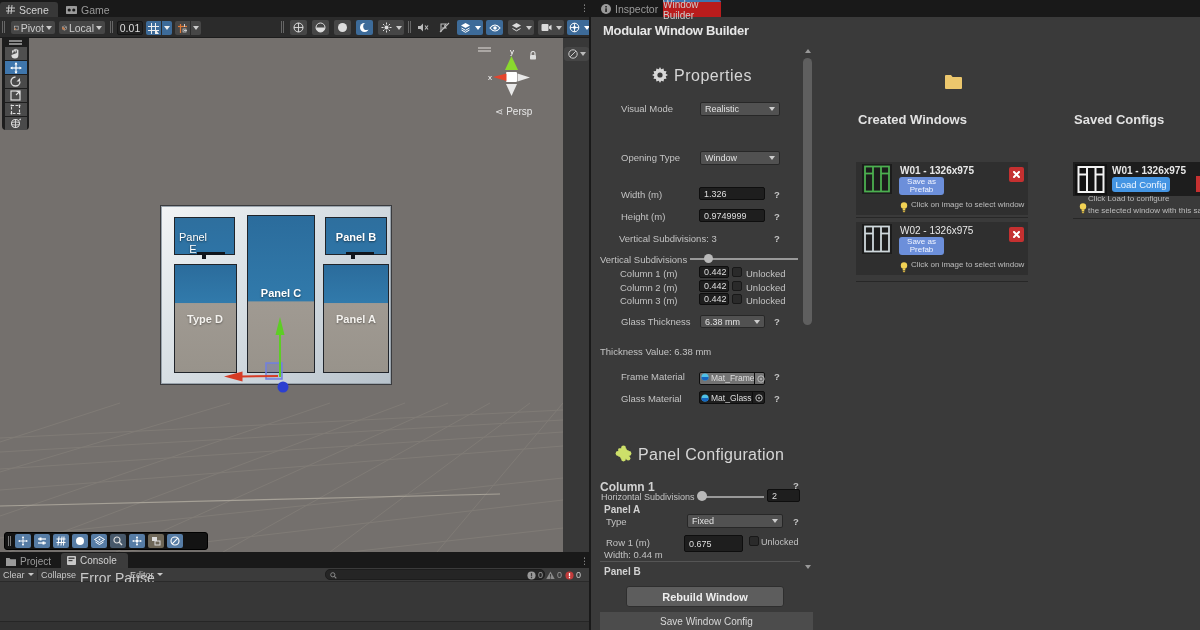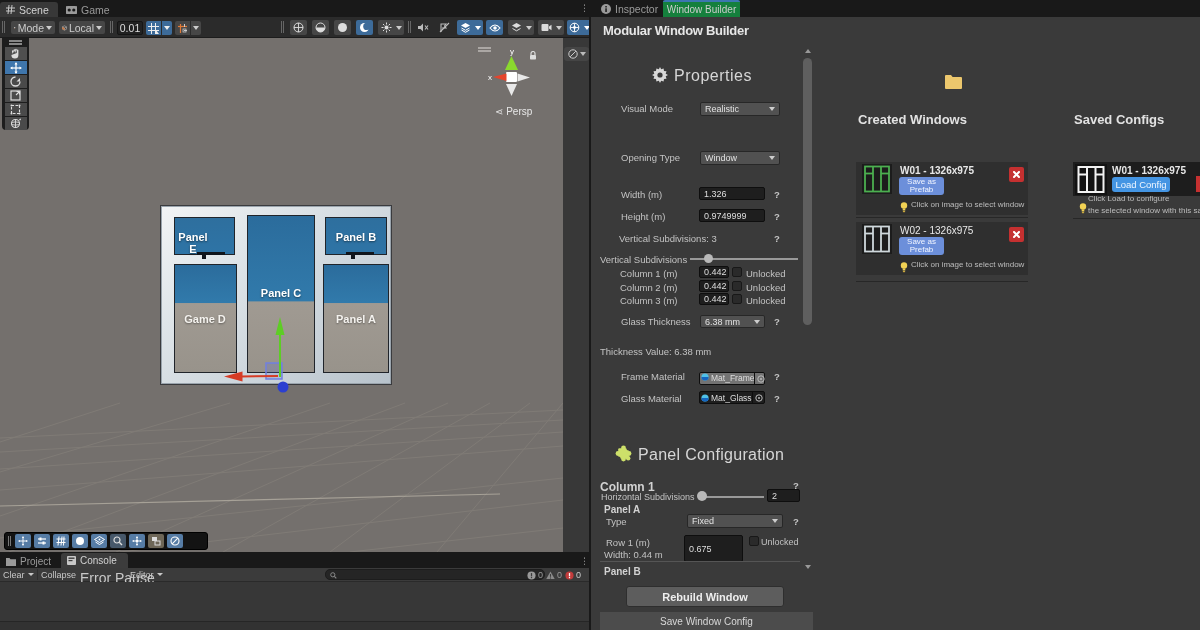--- a/index.html
+++ b/index.html
@@ -37,21 +37,21 @@
     <div class="abs" style="left:580px;top:3px;color:#aaa;font-size:9px">⋮</div>
   </div>
 
   <div class="abs" id="scTools" style="left:0;top:17px;width:591px;height:21px;background:#2b2b2b;border-bottom:1px solid #1c1c1c">
     <div class="abs" style="left:2px;top:4px;width:3px;height:12px;border-left:1.5px solid #666;border-right:1.5px solid #666"></div>
     <div class="abs" style="left:11px;top:4px;width:44px;height:13px;background:#464646;border-radius:2px;display:flex;align-items:center;padding:0 3px;gap:2px">
       <svg width="10" height="10" viewBox="0 0 10 10">
           <rect x="1" y="1" width="8" height="8" fill="none" stroke="#ccc" stroke-width="1.2"></rect>
           <circle cx="3" cy="7" r="1.6" fill="#e07b39"></circle>
         </svg>
-      <span style="font-size:10.5px;color:#ccc">Mode</span>
+      <span style="font-size:10.5px;color:#ccc">Pivot</span>
       <div style="width:0;height:0;border-left:3.5px solid transparent;border-right:3.5px solid transparent;border-top:4px solid #ccc"></div>
     </div>
     <div class="abs" style="left:59px;top:4px;width:46px;height:13px;background:#464646;border-radius:2px;display:flex;align-items:center;padding:0 3px;gap:2px">
       <svg width="10" height="10" viewBox="0 0 10 10">
           <path d="M5 0.5 L9.5 2.8 V7.2 L5 9.5 L0.5 7.2 V2.8 z" fill="none" stroke="#ccc" stroke-width="1"></path>
           <path d="M0.5 2.8 L5 5 L9.5 2.8 M5 5 V9.5" fill="none" stroke="#ccc" stroke-width="1"></path>
           <path d="M5 5 L0.5 2.8 V7.2 L5 9.5 z" fill="#e07b39" opacity="0.85"></path>
         </svg>
       <span style="font-size:10.5px;color:#ccc">Local</span>
       <div style="width:0;height:0;border-left:3.5px solid transparent;border-right:3.5px solid transparent;border-top:4px solid #ccc"></div>
@@ -221,24 +221,24 @@
       <div class="abs" style="left:165px;top:12px;width:60px;height:36px;background:linear-gradient(180deg,#2e6f9e,#2e74a6);outline:1px solid #20242a"></div>
       <div class="abs" style="left:87px;top:10px;width:66px;height:156px;background:linear-gradient(180deg,#2b6c9c 0%,#317aab 54%,#317aab 54.5%,#a09a92 55%,#98938b 100%);outline:1px solid #20242a"></div>
       <div class="abs" style="left:13.5px;top:59px;width:61px;height:107px;background:linear-gradient(180deg,#2b6c9c 0%,#317aab 35%,#317aab 35.5%,#a09a92 36%,#98938b 100%);outline:1px solid #20242a"></div>
       <div class="abs" style="left:163px;top:59px;width:64px;height:107px;background:linear-gradient(180deg,#2b6c9c 0%,#317aab 35%,#317aab 35.5%,#a09a92 36%,#98938b 100%);outline:1px solid #20242a"></div>
 
       <div class="abs" style="left:36px;top:45.5px;width:28px;height:3.5px;background:#10151c"></div>
       <div class="abs" style="left:41px;top:49px;width:4px;height:4px;background:#10151c"></div>
       <div class="abs" style="left:185px;top:45.5px;width:28px;height:3.5px;background:#10151c"></div>
       <div class="abs" style="left:190px;top:49px;width:4px;height:4px;background:#10151c"></div>
 
-      <div class="abs" style="left:13.5px;top:25px;width:37px;text-align:center;font-size:11px;font-weight:bold;color:#fff;text-shadow:0 1px 2px rgba(0,0,0,.5)">Panel E</div>
+      <div class="abs" style="left:13.5px;top:25px;width:37px;text-align:center;font-size:11px;font-weight:normal;color:#fff;text-shadow:0 1px 2px rgba(0,0,0,.5)">Panel E</div>
       <div class="abs" style="left:165px;top:25px;width:60px;text-align:center;font-size:11px;font-weight:bold;color:#fff;text-shadow:0 1px 2px rgba(0,0,0,.5)">Panel B</div>
       <div class="abs" style="left:87px;top:81px;width:66px;text-align:center;font-size:11px;font-weight:bold;color:#fff;text-shadow:0 1px 2px rgba(0,0,0,.5)">Panel C</div>
-      <div class="abs" style="left:13.5px;top:107px;width:61px;text-align:center;font-size:11px;font-weight:bold;color:#f4f2ee;text-shadow:0 1px 2px rgba(0,0,0,.4)">Game D</div>
+      <div class="abs" style="left:13.5px;top:107px;width:61px;text-align:center;font-size:11px;font-weight:bold;color:#f4f2ee;text-shadow:0 1px 2px rgba(0,0,0,.4)">Type D</div>
       <div class="abs" style="left:163px;top:107px;width:64px;text-align:center;font-size:11px;font-weight:bold;color:#f4f2ee;text-shadow:0 1px 2px rgba(0,0,0,.4)">Panel A</div>
     </div>
 
     <svg class="abs" style="left:215px;top:270px" width="90" height="90" viewBox="0 0 90 90">
       <rect x="51" y="55" width="16" height="16" fill="rgba(90,110,220,0.22)" stroke="#7080e0" stroke-width="1.5"></rect>
       <line x1="65" y1="69" x2="65" y2="26" stroke="#5ecd25" stroke-width="2"></line>
       <path d="M65 9 L60.5 27 H69.5 z" fill="#5ecd25"></path>
       <line x1="63" y1="68" x2="26" y2="68.5" stroke="#d63b25" stroke-width="2"></line>
       <path d="M9 68.5 L27.5 63.5 V73.5 z" fill="#d63b25"></path>
       <circle cx="68" cy="79" r="5.5" fill="#2b3fd0"></circle>
@@ -462,21 +462,21 @@
 
   <div class="abs" style="left:0;top:0;width:609px;height:17px;background:#191919">
     <div class="abs" style="left:10px;top:3px;display:flex;align-items:center;gap:4px">
       <svg width="10" height="10" viewBox="0 0 10 10">
           <circle cx="5" cy="5" r="5" fill="#9a9a9a"></circle>
           <rect x="4.3" y="2" width="1.5" height="1.5" fill="#191919"></rect>
           <rect x="4.3" y="4.3" width="1.5" height="3.7" fill="#191919"></rect>
         </svg>
       <span style="font-size:10.5px;color:#9a9a9a">Inspector</span>
     </div>
-    <div class="abs" style="left:72px;top:0;width:77px;height:17px;background:#15803d;border-top:2px solid #3c76b0;border-radius:2px 2px 0 0;display:flex;align-items:center;justify-content:center">
+    <div class="abs" style="left:72px;top:0;width:58px;height:17px;background:#b91c1c;border-top:2px solid #3c76b0;border-radius:2px 2px 0 0;display:flex;align-items:center;justify-content:flex-start">
       <span style="font-size:10px;color:#cccccc">Window Builder</span>
     </div>
   </div>
 
   <div class="abs" style="left:12px;top:23px;font-size:13px;font-weight:bold;color:#e6e6e6;letter-spacing:-0.3px">Modular Window Builder</div>
 
   <div class="abs" id="cfg" style="left:0;top:44px;width:209px;height:534px;overflow:hidden">
 
     <div class="abs" style="left:61px;top:23px"><svg width="16" height="16" viewBox="0 0 16 16">
           <path fill="#d8d8d8" d="M8 0 l1.2 2.2 2.4-.8 .4 2.5 2.5.4-.8 2.4 L16 8l-2.3 1.3 .8 2.4-2.5.4-.4 2.5-2.4-.8L8 16l-1.2-2.2-2.4.8-.4-2.5-2.5-.4 .8-2.4L0 8l2.3-1.3-.8-2.4 2.5-.4 .4-2.5 2.4 .8z"></path>
@@ -574,21 +574,21 @@
     <div class="abs q" style="left:202px;top:436px">?</div>
     <div class="abs lbl" style="left:10px;top:448px;font-size:9px">Horizontal Subdivisions</div>
     <div class="abs" style="left:112px;top:452px;width:61px;height:2px;background:#999"></div>
     <div class="abs" style="left:106px;top:447px;width:10px;height:10px;border-radius:50%;background:#b9b9b9"></div>
     <div class="abs inp" style="left:176px;top:445px;width:33px;height:13px">2</div>
     <div class="abs" style="left:13px;top:460px;font-size:10px;font-weight:bold;color:#d2d2d2">Panel A</div>
     <div class="abs lbl" style="left:15px;top:472px">Type</div>
     <div class="abs dd" style="left:96px;top:470px;width:96px;height:14px">Fixed<span class="ar"></span></div>
     <div class="abs q" style="left:202px;top:472px">?</div>
     <div class="abs lbl" style="left:15px;top:493px">Row 1 (m)</div>
-    <div class="abs inp" style="left:93px;top:491px;width:59px;height:27px">0.675</div>
+    <div class="abs inp" style="left:93px;top:491px;width:59px;height:17px">0.675</div>
     <div class="abs cb" style="left:158px;top:492px;width:10px;height:10px"></div>
     <div class="abs lbl" style="left:170px;top:493px;font-size:9px">Unlocked</div>
     <div class="abs lbl" style="left:13px;top:505px">Width: 0.44 m</div>
     <div class="abs" style="left:9px;top:517px;width:200px;height:1px;background:#555"></div>
     <div class="abs" style="left:13px;top:522px;font-size:10px;font-weight:bold;color:#d2d2d2">Panel B</div>
   </div>
 
   <div class="abs" style="left:209px;top:44px;width:15px;height:534px;background:#3a3a3a">
     <div class="abs" style="left:4.5px;top:5px;width:0;height:0;border-left:3.5px solid transparent;border-right:3.5px solid transparent;border-bottom:4.5px solid #999"></div>
     <div class="abs" style="left:3px;top:14px;width:9px;height:267px;background:#5f5f5f;border-radius:5px"></div>

